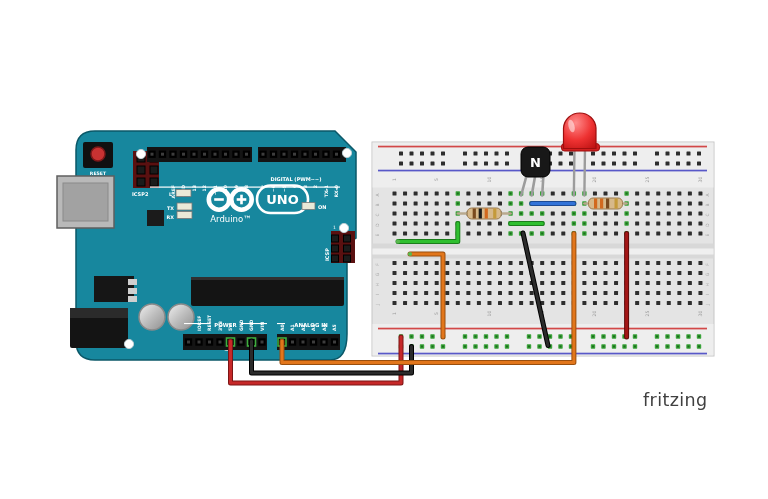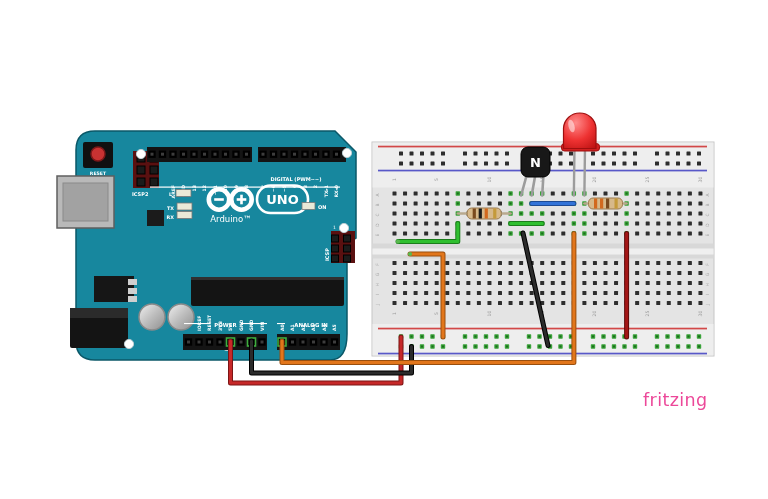--- a/index.html
+++ b/index.html
@@ -1,20 +1,20 @@
 <!DOCTYPE html>
 <html><head>
 <meta charset="utf-8">
 <style>
   html,body{margin:0;padding:0;background:#fff;}
   #stage{position:relative;width:768px;height:499px;background:#ffffff;overflow:hidden;
          font-family:"DejaVu Sans",sans-serif;}
   #scene{position:absolute;left:0;top:0;}
   #fritzing-credit{position:absolute;left:643px;top:390px;font-family:"DejaVu Sans",sans-serif;
-         font-size:17.5px;color:#ec4899;letter-spacing:.4px;}
+         font-size:17.5px;color:#404040;letter-spacing:.4px;}
   text{font-family:"DejaVu Sans",sans-serif;}
 </style>
 </head>
 <body>
 
 <div id="stage">
   <svg id="scene" width="768" height="499" viewBox="0 0 768 499">
     <defs>
       <radialGradient id="ledGrad" cx="0.38" cy="0.28" r="0.9">
         <stop offset="0" stop-color="#ff8a8a"></stop>

